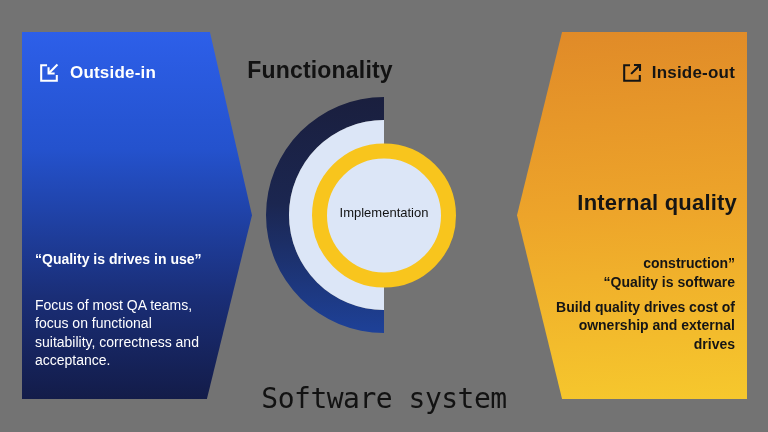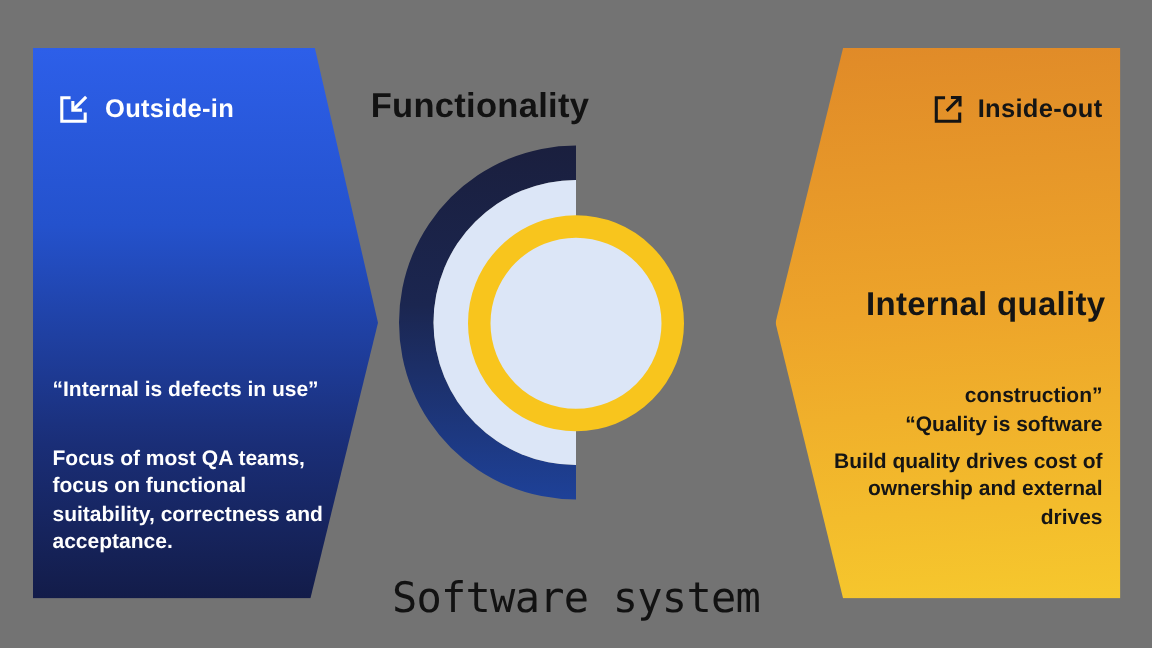--- a/index.html
+++ b/index.html
@@ -32,21 +32,21 @@
   .icon{display:block;}
 
   .heading{position:absolute;font-size:22px;font-weight:600;letter-spacing:.2px;}
   .panel-left .heading{left:13px;top:160px;}
   .panel-right .heading{right:10px;top:158px;text-align:right;}
 
   .quote{position:absolute;font-size:14px;font-weight:600;line-height:19px;}
   .panel-left .quote{left:13px;top:218px;}
   .panel-right .quote{right:12px;top:222px;text-align:right;}
 
-  .bodytext{position:absolute;font-size:14px;font-weight:700;line-height:18.3px;}
+  .bodytext{position:absolute;font-size:14px;font-weight:400;line-height:18.3px;}
   .panel-left .bodytext{left:13px;top:264px;}
   .panel-right .bodytext{right:12px;top:266px;text-align:right;font-weight:600;}
 
   
   .rings-svg{position:absolute;left:260px;top:90px;}
   .label-functionality{
     position:absolute;left:225px;top:57px;width:190px;
     text-align:center;font-size:23px;font-weight:600;color:#121212;letter-spacing:.2px;
   }
   .label-implementation{
@@ -68,21 +68,21 @@
     <div class="title-row">
       <svg class="icon" width="26" height="26" viewBox="0 0 24 24">
         <g fill="none" stroke="#ffffff" stroke-width="1.9">
           <path d="M10.2 4.8 H4.8 V19.2 H19.2 V13.8"></path>
           <path d="M19.8 4.2 L11.6 12.4"></path>
           <path d="M11.6 6.8 V12.4 H17.2"></path>
         </g>
       </svg>
       <span class="title-text">Outside-in</span>
     </div>
-    <div class="quote">“Internal is defects in use”</div>
+    <div class="quote">“Quality is drives in use”</div>
     <div class="bodytext">
       <div>Focus of most QA teams,</div>
       <div>focus on functional</div>
       <div>suitability, correctness and</div>
       <div>acceptance.</div>
     </div>
   </div>
 
   <div class="label-functionality">Functionality</div>
 
@@ -92,20 +92,21 @@
         <stop offset="0" stop-color="#1a1f3e"></stop>
         <stop offset="0.45" stop-color="#1b2650"></stop>
         <stop offset="1" stop-color="#1e4198"></stop>
       </linearGradient>
     </defs>
     <path d="M124 7 A118 118 0 0 0 124 243 L124 220 A95 95 0 0 1 124 30 Z" fill="url(#ringGrad)"></path>
     <path d="M124 30 A95 95 0 0 0 124 220 Z" fill="#dce6f7"></path>
     <circle cx="124" cy="125.5" r="64.5" fill="#dce6f7" stroke="#f8c51d" stroke-width="15"></circle>
   </svg>
 
+  <div class="label-implementation">Implementation</div>
 
   <div class="label-software">Software system</div>
 
   <div class="panel panel-right">
     <div class="title-row">
       <svg class="icon" width="26" height="26" viewBox="0 0 24 24">
         <g fill="none" stroke="#141414" stroke-width="1.9">
           <path d="M10.2 4.8 H4.8 V19.2 H19.2 V13.8"></path>
           <path d="M11.2 12.8 L19.4 4.6"></path>
           <path d="M13.8 4.6 H19.4 V10.2"></path>

